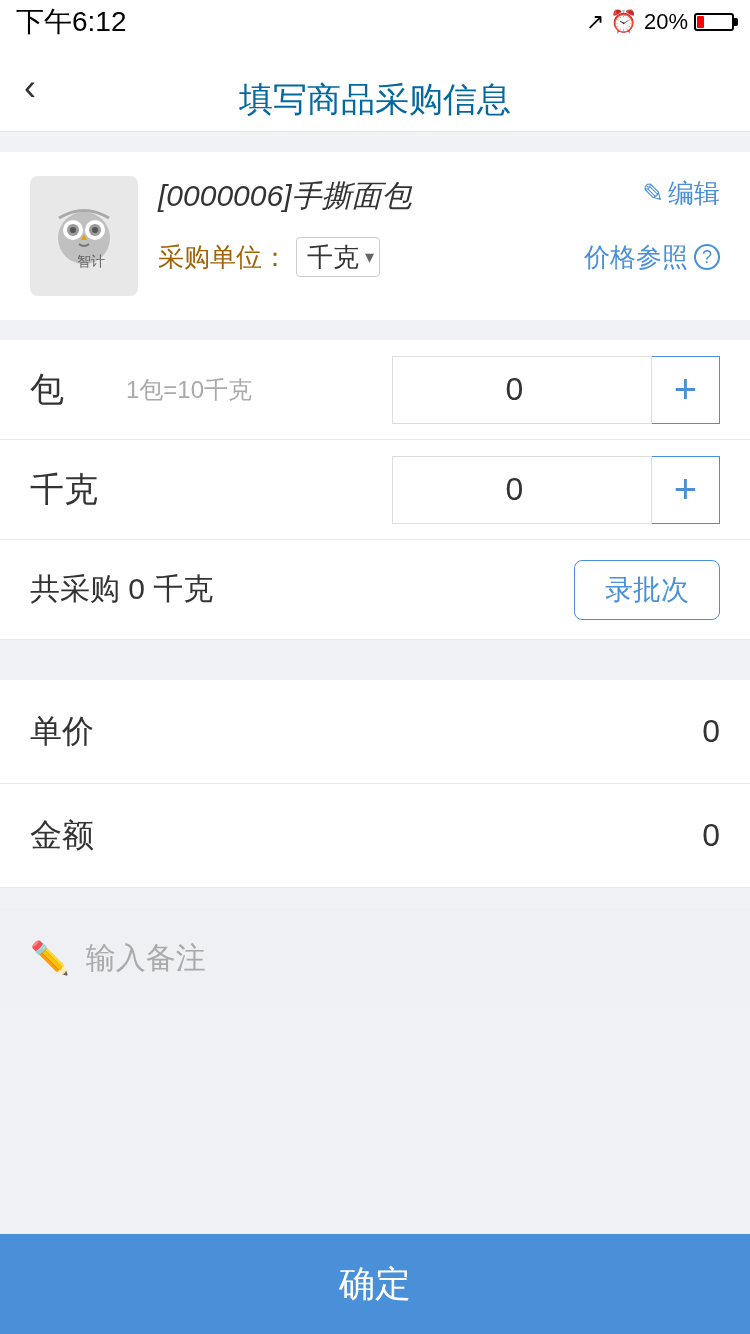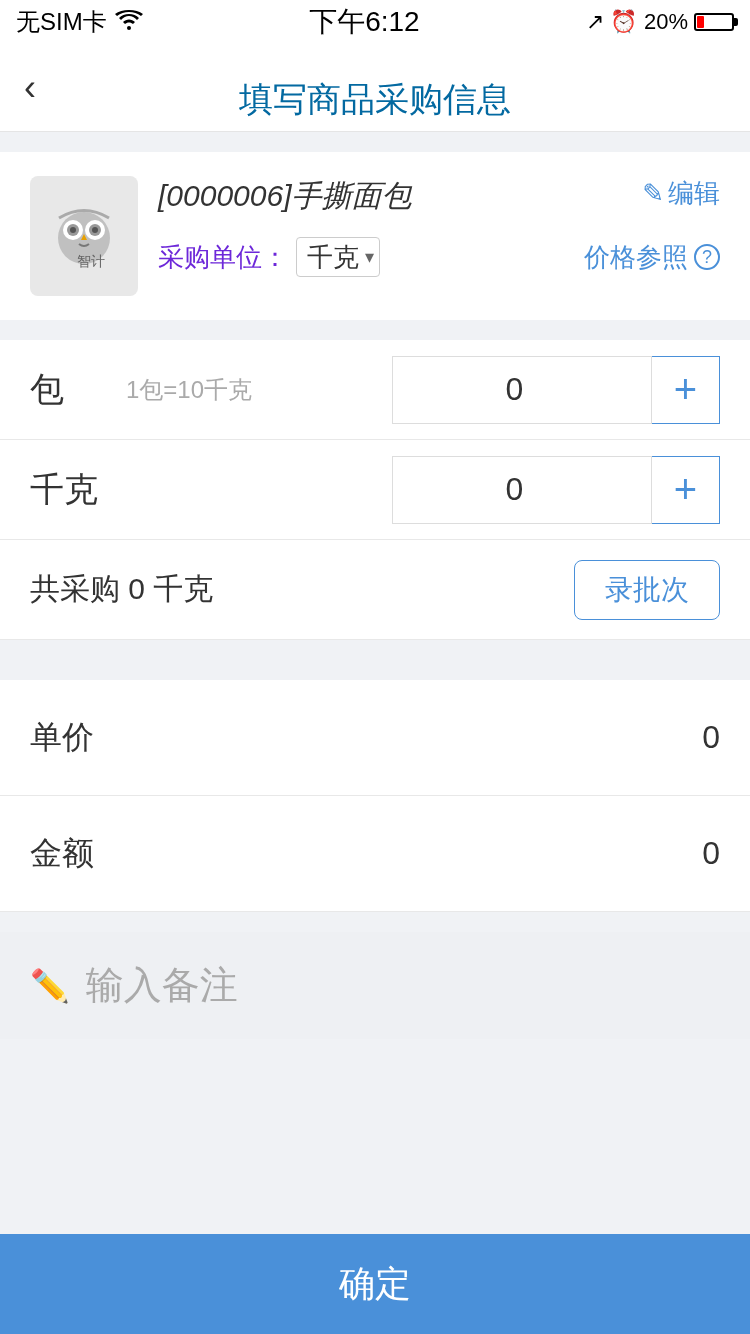--- a/index.html
+++ b/index.html
@@ -91,21 +91,21 @@
       align-items: flex-start;
       margin-bottom: 20px;
     }
     .product-name { font-size: 30px; color: #333; font-weight: 500; font-style: italic; }
     .edit-btn { font-size: 26px; color: #4a90d9; display: flex; align-items: center; gap: 4px; }
     .product-meta-row {
       display: flex;
       justify-content: space-between;
       align-items: center;
     }
-    .unit-label { font-size: 26px; color: #6d28d9; }
+    .unit-label { font-size: 26px; color: #a16207; }
     .unit-select {
       border: 1px solid #ccc;
       border-radius: 4px;
       padding: 4px 20px 4px 10px;
       font-size: 26px;
       color: #333;
       background: #fff;
       appearance: none;
       -webkit-appearance: none;
       position: relative;
@@ -181,38 +181,38 @@
       border-radius: 8px;
       cursor: pointer;
     }
 
     
     .price-section { background: #fff; margin-top: 20px; }
     .price-row {
       display: flex;
       align-items: center;
       padding: 0 30px;
-      height: 116px;
+      height: 104px;
       border-bottom: 1px solid #e8e8e8;
     }
     .price-row-label { font-size: 32px; color: #333; flex: 1; }
     .price-row-value { font-size: 32px; color: #333; }
 
     
     .notes-section {
       background: #eef0f3;
       margin-top: 20px;
       padding: 28px 30px;
       display: flex;
       align-items: center;
       gap: 16px;
       min-height: 100px;
     }
     .notes-icon { font-size: 32px; color: #aaa; }
-    .notes-placeholder { font-size: 38px; color: #aaa; }
+    .notes-placeholder { font-size: 30px; color: #aaa; }
 
     
     .content-spacer { height: 200px; background: #f0f2f5; }
 
     
     .confirm-bar {
       position: fixed;
       bottom: 0;
       left: 0;
       width: 750px;
@@ -227,31 +227,20 @@
     .confirm-text {
       font-size: 36px;
       color: #fff;
       font-weight: 500;
     }
   </style>
 </head>
 <body>
 
 <div class="status-bar">
-  <div class="status-left">
-    <span>无SIM卡</span>
-    <span>
-      <svg width="28" height="20" viewBox="0 0 28 20">
-        <path d="M14 16a2 2 0 110 4 2 2 0 010-4z" fill="#000"></path>
-        <path d="M8 12c1.6-1.6 3.8-2.6 6-2.6s4.4 1 6 2.6l-2 2c-1-1-2.5-1.6-4-1.6s-3 .6-4 1.6l-2-2z" fill="#000"></path>
-        <path d="M4 8C6.5 5.5 10 4 14 4s7.5 1.5 10 4l-2 2C19.5 7.5 17 6 14 6s-5.5 1.5-8 4l-2-2z" fill="#000"></path>
-        <path d="M0 4C3.5 1.5 8.5 0 14 0s10.5 1.5 14 4l-2 2C22.5 3.5 18.5 2 14 2S5.5 3.5 2 6L0 4z" fill="#000"></path>
-      </svg>
-    </span>
-  </div>
   <div class="status-center">下午6:12</div>
   <div class="status-right">
     <span>↗</span>
     <span>⏰</span>
     <span>20%</span>
     <div class="battery">
       <div class="battery-fill"></div>
     </div>
   </div>
 </div>

